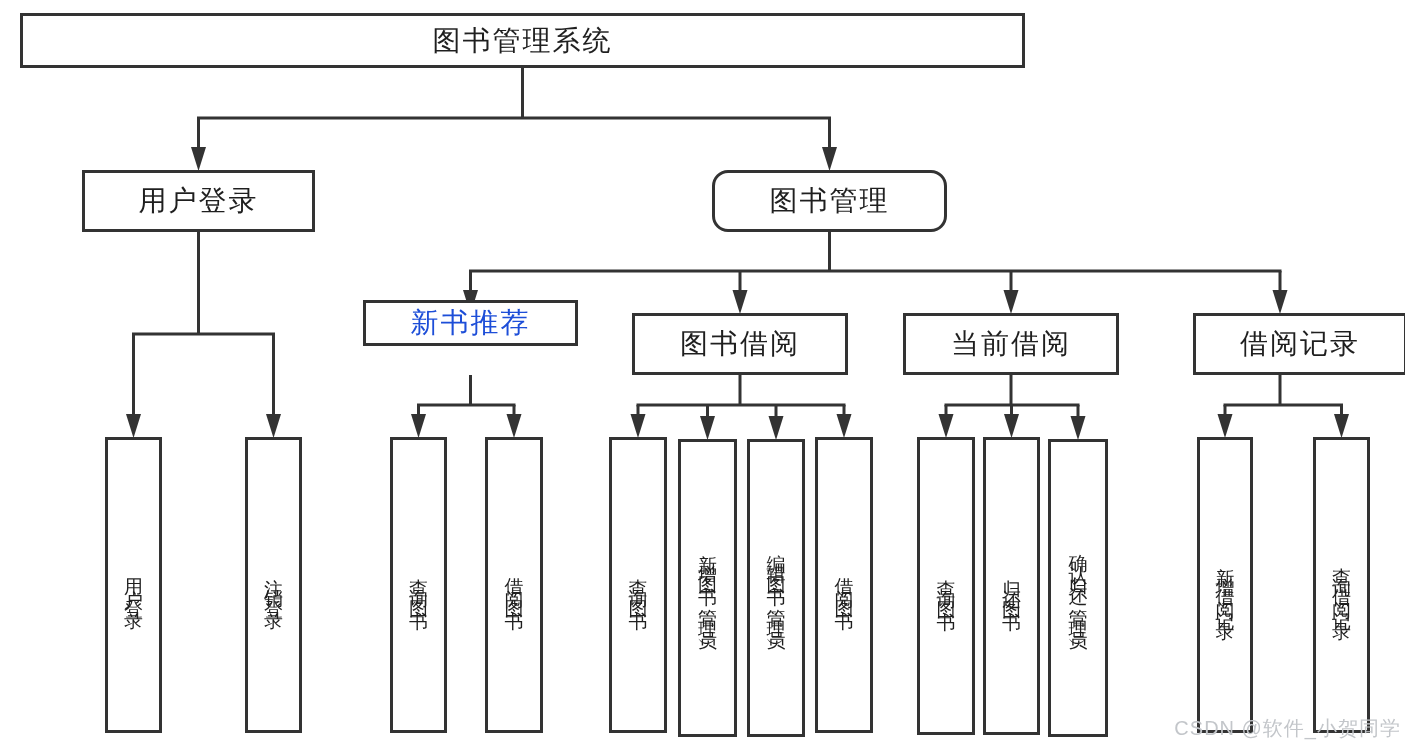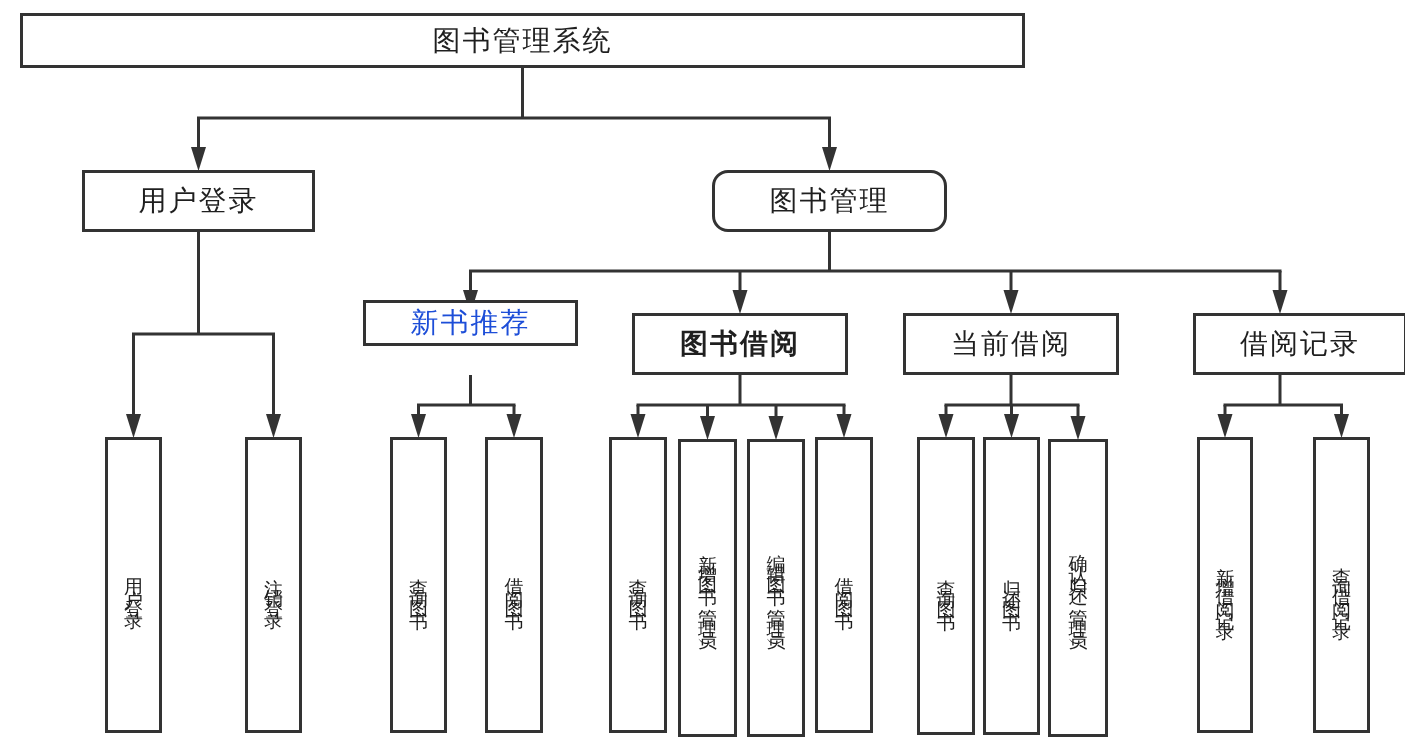--- a/index.html
+++ b/index.html
@@ -109,21 +109,21 @@
       </div>
       <div class="node" style="left: 82px; top: 170px; width: 233px; height: 62px; border-color: rgb(51, 51, 51); color: rgb(31, 31, 31);">
         <span class="node-label">用户登录</span>
       </div>
       <div class="node" style="left: 712px; top: 170px; width: 235px; height: 62px; border-color: rgb(51, 51, 51); color: rgb(31, 31, 31); border-radius: 16px;">
         <span class="node-label">图书管理</span>
       </div>
       <div class="node" style="left: 363px; top: 300px; width: 215px; height: 46px; border-color: rgb(51, 51, 51); color: #1d4ed8;">
         <span class="node-label">新书推荐</span>
       </div>
-      <div class="node" style="left: 632px; top: 313px; width: 216px; height: 62px; border-color: rgb(51, 51, 51); color: rgb(31, 31, 31); font-weight: bold;">
+      <div class="node" style="left: 632px; top: 313px; width: 216px; height: 62px; border-color: rgb(51, 51, 51); color: rgb(31, 31, 31);">
         <span class="node-label">图书借阅</span>
       </div>
       <div class="node" style="left: 903px; top: 313px; width: 216px; height: 62px; border-color: rgb(51, 51, 51); color: rgb(31, 31, 31); text-align: right;">
         <span class="node-label">当前借阅</span>
       </div>
       <div class="node" style="left: 1173px; top: 313px; width: 214px; height: 62px; border-color: rgb(51, 51, 51); color: rgb(31, 31, 31); margin-left: 20px;">
         <span class="node-label">借阅记录</span>
       </div>
       <div class="node vertical" style="left: 105px; top: 437px; width: 57px; height: 296px; border-color: rgb(51, 51, 51); color: rgb(31, 31, 31);">
         <span class="node-label">用户登录</span>
@@ -158,13 +158,14 @@
       <div class="node vertical" style="left: 1048px; top: 439px; width: 60px; height: 298px; border-color: rgb(51, 51, 51); color: rgb(31, 31, 31);">
         <span class="node-label">确认归还（管理员）</span>
       </div>
       <div class="node vertical" style="left: 1197px; top: 437px; width: 56px; height: 296px; border-color: rgb(51, 51, 51); color: rgb(31, 31, 31);">
         <span class="node-label">新增借阅记录</span>
       </div>
       <div class="node vertical" style="left: 1313px; top: 437px; width: 57px; height: 296px; border-color: rgb(51, 51, 51); color: rgb(31, 31, 31);">
         <span class="node-label">查询借阅记录</span>
       </div>
     </div>
+  <div class="watermark">CSDN @软件_小贺同学</div>
 </div>
 
 </body></html>

